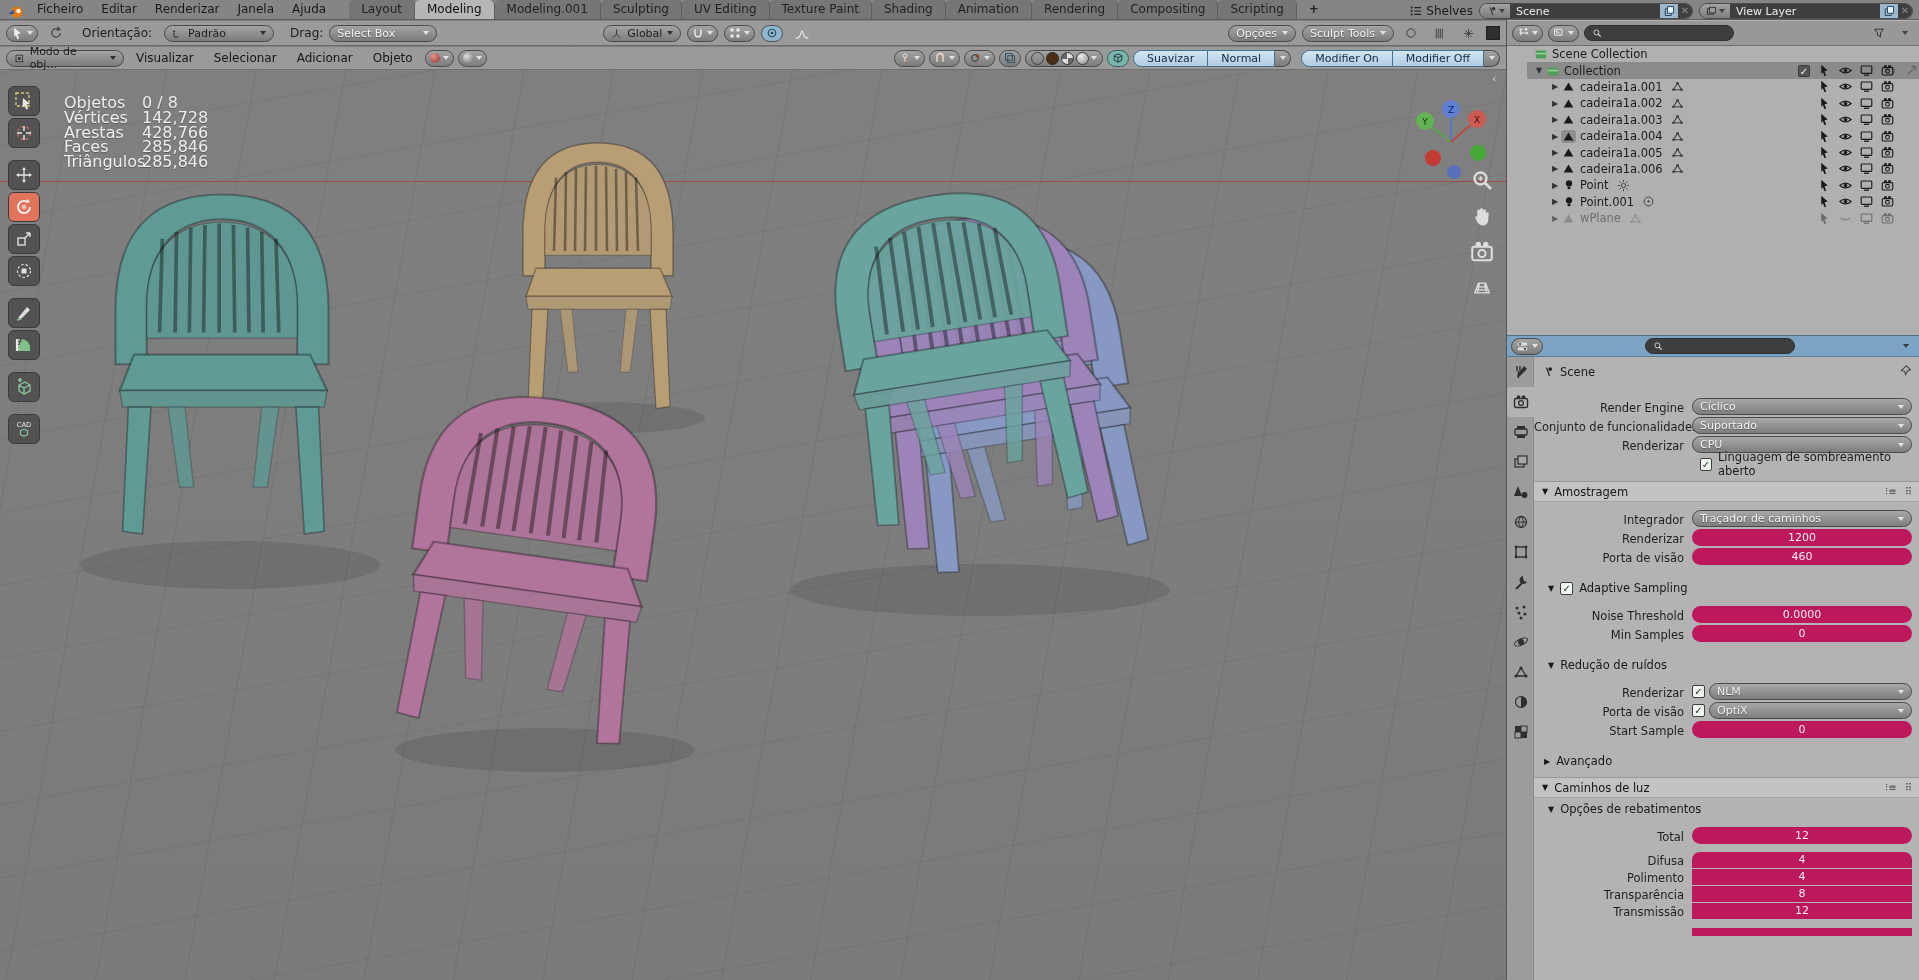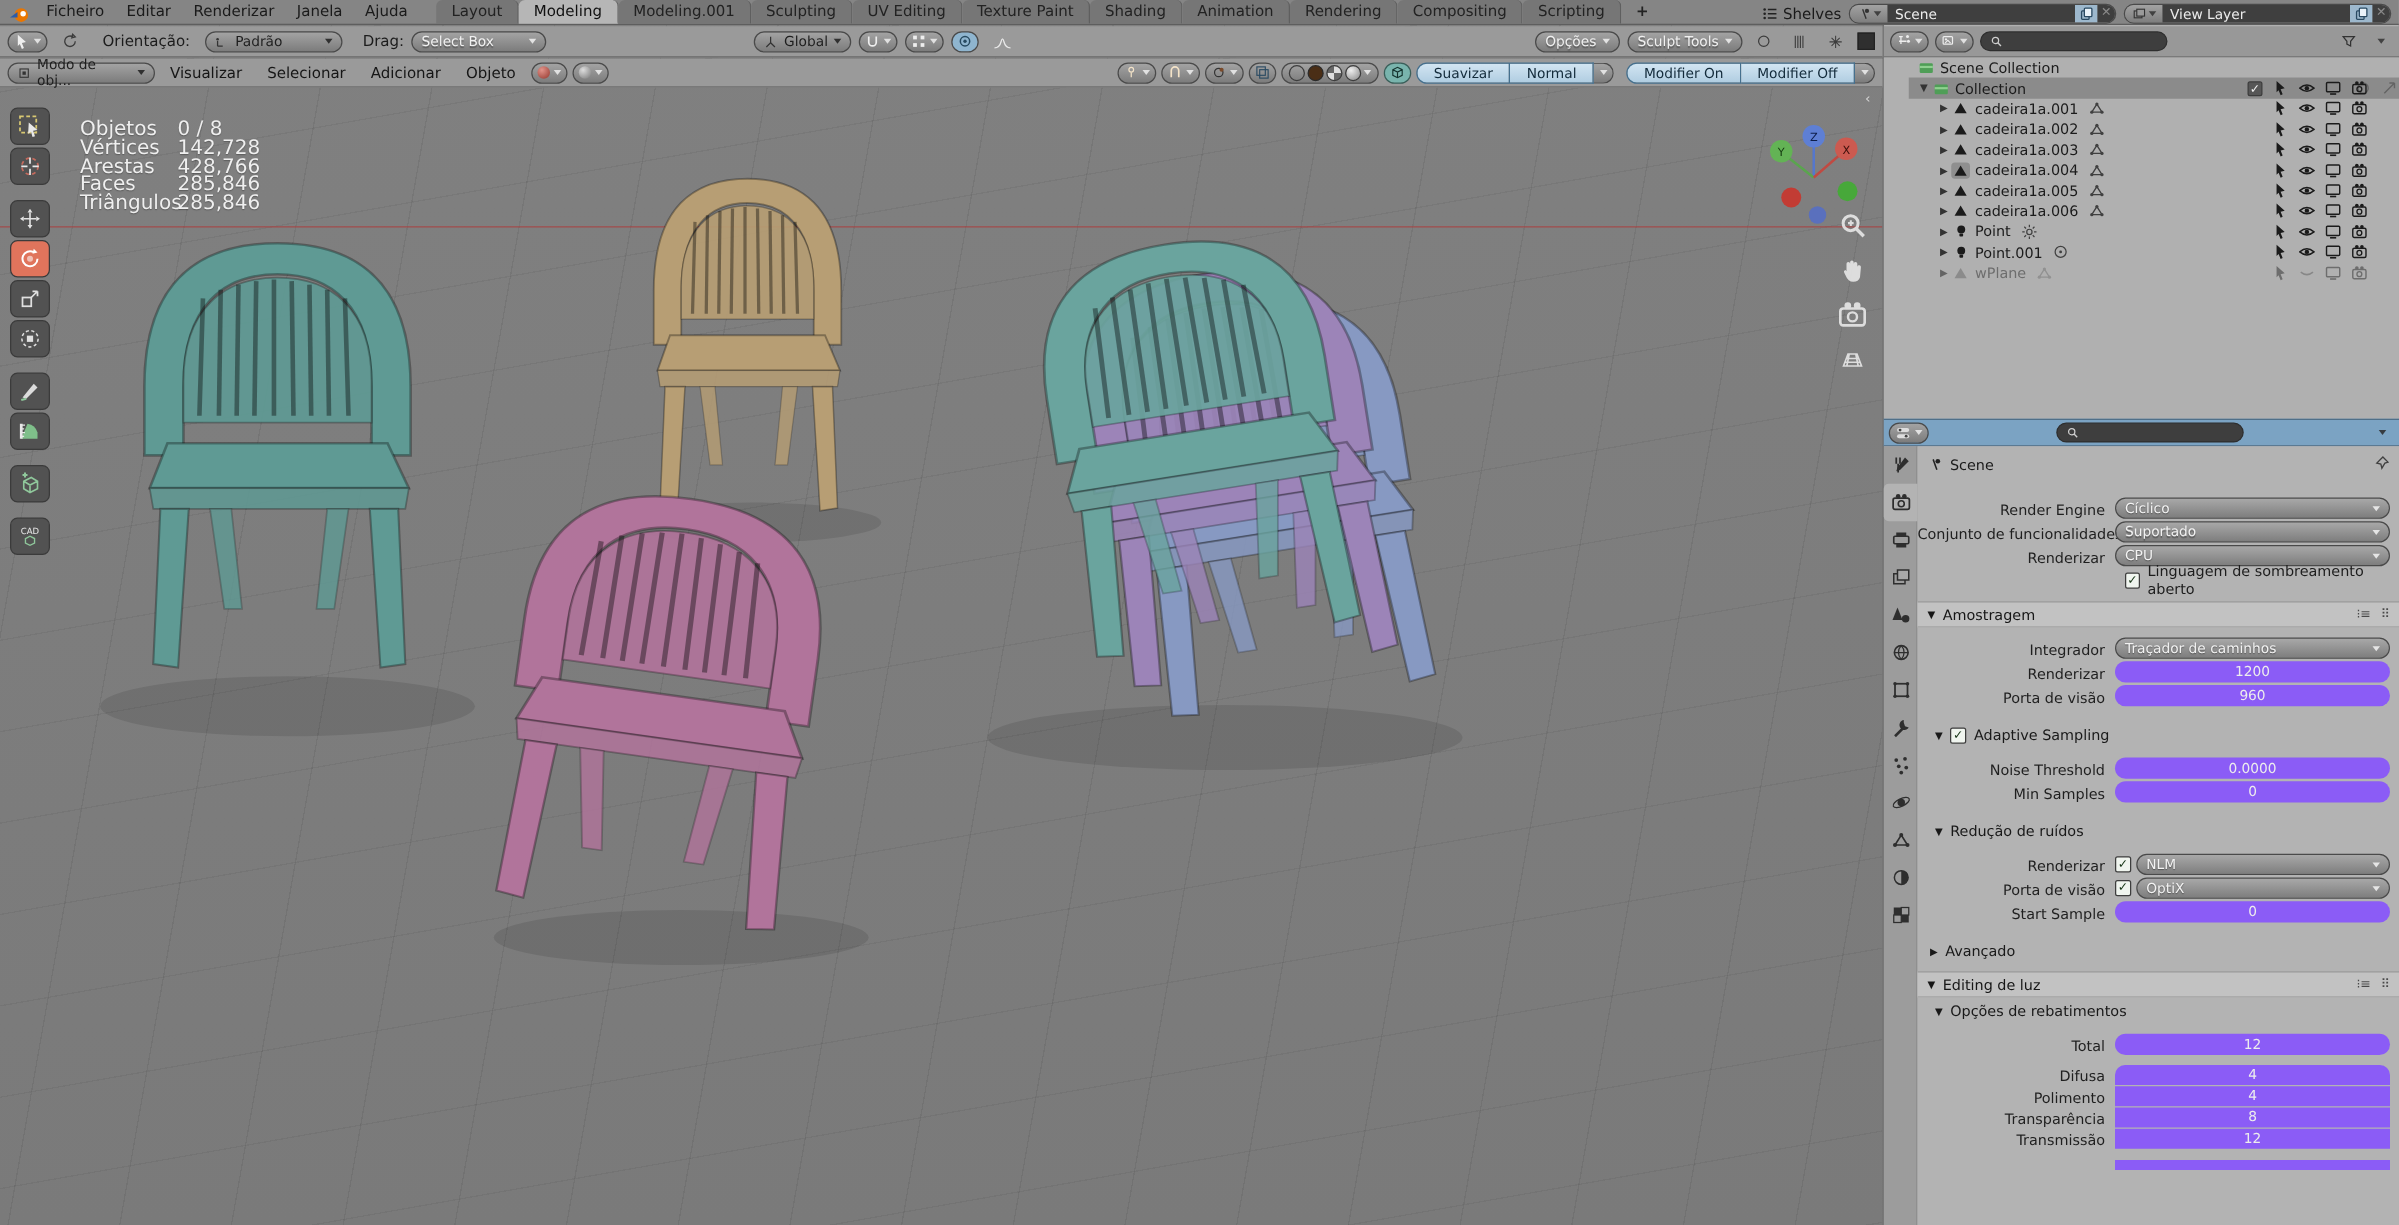--- a/index.html
+++ b/index.html
@@ -100,21 +100,21 @@
   #props-body { position:absolute; left:27px; top:357px; width:386px; height:623px; background:#b3b3b3; font-size:11.5px; }
   .crumb { display:flex; align-items:center; gap:6px; padding:7px 8px 6px; color:#1b1b1b; }
   .pin { margin-left:auto; opacity:.75; }
   .prow { display:flex; align-items:flex-end; height:17px; margin:2px 8px 2px 0; }
   .prow .lbl { width:158px; text-align:right; padding-right:8px; color:#1f1f1f; white-space:nowrap; }
   .prow .wid { flex:1; display:flex; align-items:center; gap:4px; }
   .dd2 { flex:1; display:flex; align-items:center; height:17px; padding:0 7px;
     background:linear-gradient(#a8a8a8,#7e7e7e); border:1px solid #4a4a4a; border-radius:9px;
     color:#f3f3f3; font-size:11px; text-shadow:0 1px 1px rgba(0,0,0,.4); }
   .dd2 .chev { margin-left:auto; }
-  .val { flex:1; height:17px; line-height:17px; background:#8b5cf6; border-radius:9px; color:#ededed;
+  .val { flex:1; height:17px; line-height:17px; background:#be185d; border-radius:9px; color:#ededed;
     text-align:center; font-size:11px; }
   .grp .prow { margin-top:0; margin-bottom:1px; height:16px; }
   .grp .val { border-radius:0; height:16px; line-height:16px; }
   .grp .prow:first-child .val { border-radius:8px 8px 0 0; }
   .chk { width:13px; height:13px; background:#f0f5ef; border:1px solid #3e3e3e; border-radius:2px;
     font-size:10px; line-height:12px; text-align:center; color:#143314; }
   .chkrow { display:flex; align-items:center; gap:6px; height:16px; margin:3px 8px; }
   .sechead { height:21px; background:#c2c2c2; border-top:1px solid #989898; border-bottom:1px solid #a4a4a4;
     display:flex; align-items:center; gap:6px; padding:0 8px; color:#161616; }
   .sechead .disc { font-size:8px; }
@@ -1080,21 +1080,21 @@
     </div>
     <div class="prow">
       <span class="lbl">Renderizar</span>
       <span class="wid">
           <span class="val">1200</span>
         </span>
     </div>
     <div class="prow">
       <span class="lbl">Porta de visão</span>
       <span class="wid">
-          <span class="val">960</span>
+          <span class="val">460</span>
         </span>
     </div>
     <div class="gap10"></div>
     <div class="subhead">
       <span class="disc">▼</span>
         <span class="chk">✓</span>
       <span>Adaptive Sampling</span>
     </div>
     <div class="gap6"></div>
     <div class="prow">
@@ -1143,21 +1143,21 @@
     </div>
     <div class="gap10"></div>
     <div class="subhead" style="padding-left:10px">
       <span class="disc">▶</span>
         <span>Avançado</span>
     </div>
     <div class="gap6"></div>
 
     <div class="sechead">
       <span class="disc">▼</span>
-        <span>Editing de luz</span>
+        <span>Caminhos de luz</span>
       <span class="hicons">
           <span>⁝≡</span>
           <span>⠿</span>
         </span>
     </div>
     <div class="subhead">
       <span class="disc">▼</span>
         <span>Opções de rebatimentos</span>
     </div>
     <div class="gap6"></div>

